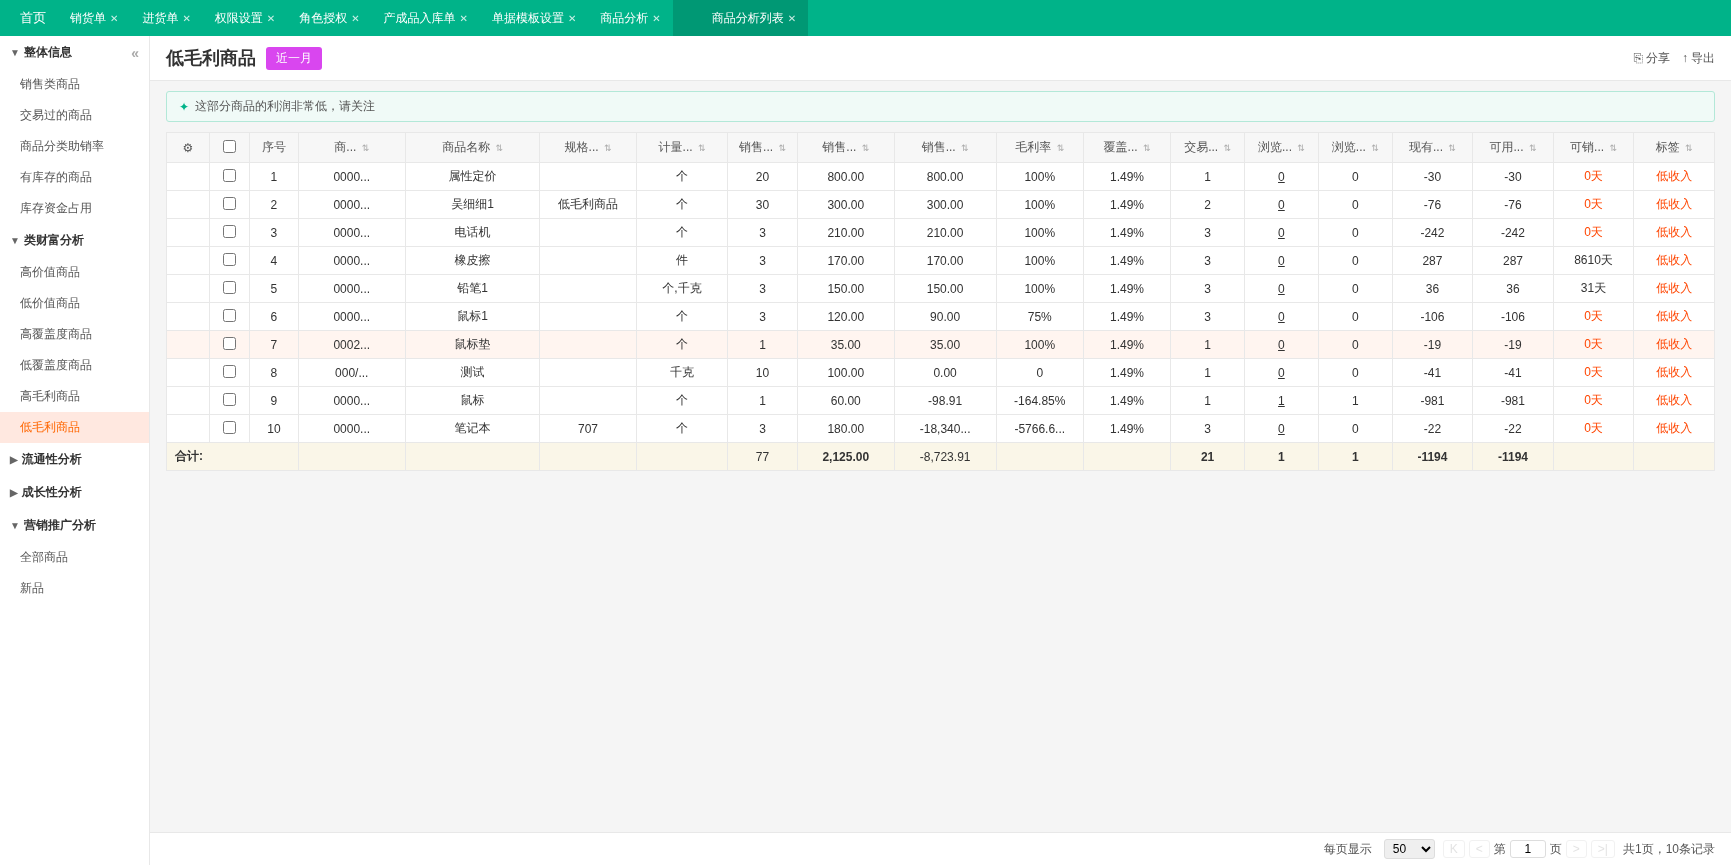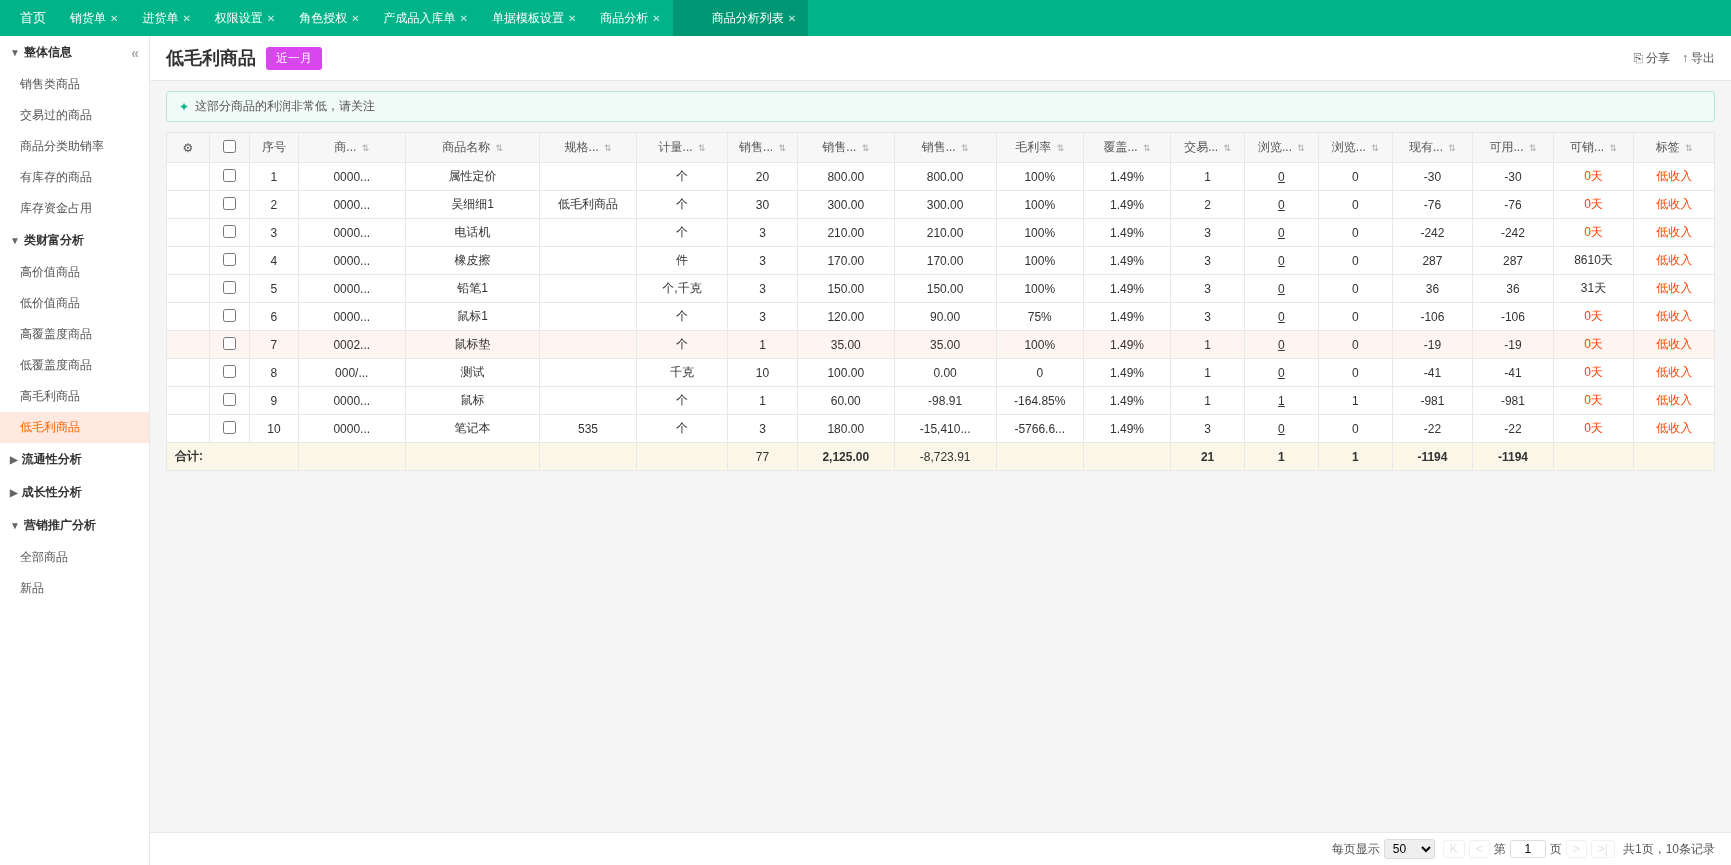--- a/index.html
+++ b/index.html
@@ -217,21 +217,21 @@
       padding: 6px 16px;
       display: flex;
       align-items: center;
       justify-content: flex-end;
       gap: 8px;
       color: #555;
     }
     .footer-page-size {
       display: flex;
       align-items: center;
-      gap: 4px;
+      gap: 12px;
     }
     .page-size-select {
       border: 1px solid #ddd;
       border-radius: 3px;
       padding: 1px 4px;
       font-size: 12px;
     }
     .footer-nav {
       display: flex;
       align-items: center;
@@ -581,25 +581,25 @@
       <td>-981</td>
       <td style="color:#ff4500;">0天</td>
       <td style="color:#ff4500;">低收入</td>
     </tr>
             <tr>
       <td></td>
       <td><input type="checkbox" style=""></td>
       <td>10</td>
       <td>0000...</td>
       <td>笔记本</td>
-      <td>535</td>
+      <td>707</td>
       <td>个</td>
       <td>3</td>
       <td>180.00</td>
-      <td>-15,410...</td>
+      <td>-18,340...</td>
       <td>-5766.6...</td>
       <td>1.49%</td>
       <td>3</td>
       <td class="underline-link">0</td>
       <td>0</td>
       <td>-22</td>
       <td>-22</td>
       <td style="color:#ff4500;">0天</td>
       <td style="color:#ff4500;">低收入</td>
     </tr>

